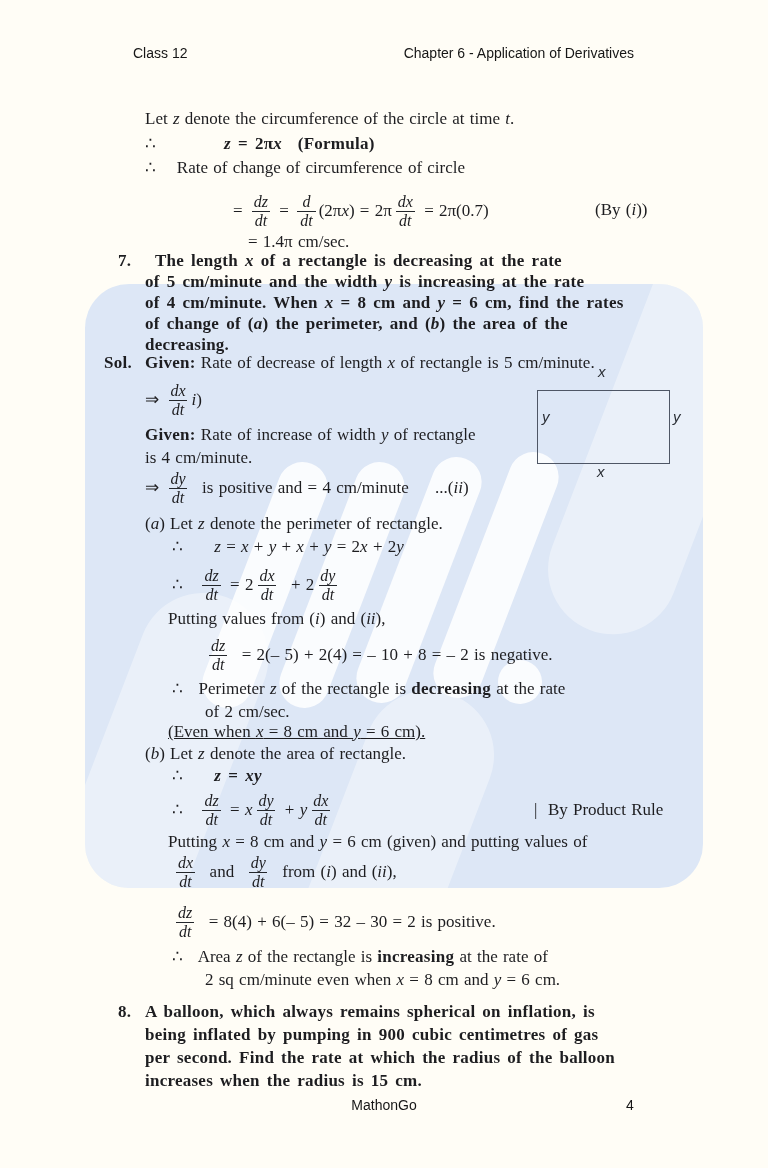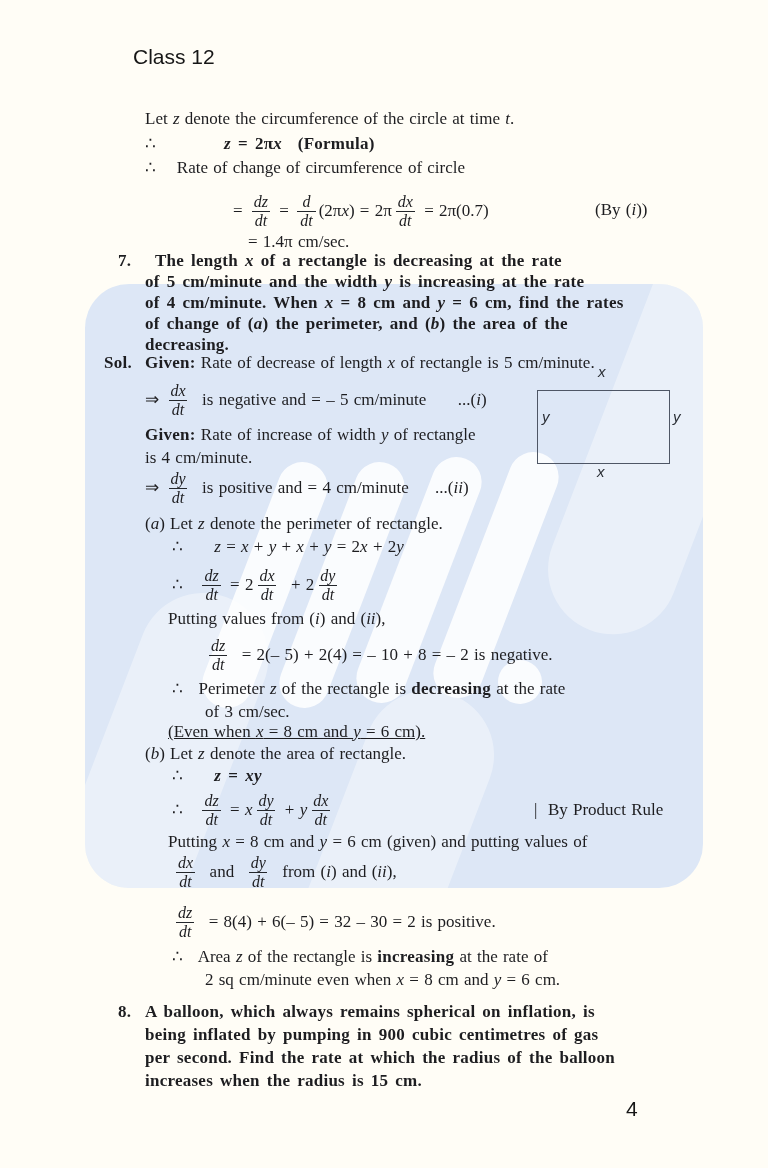--- a/index.html
+++ b/index.html
@@ -15,33 +15,34 @@
   .line{position:absolute;font-size:17px;line-height:22px;white-space:pre;word-spacing:1px;}
   .line .it{font-style:italic;}
   .line .bd{font-weight:bold;letter-spacing:.25px;word-spacing:2.5px;}
   .line .bi{font-weight:bold;font-style:italic;letter-spacing:.25px;}
   .line.fr{display:flex;align-items:center;height:46px;}
   .frac{display:inline-flex;flex-direction:column;align-items:center;font-style:italic;
         font-size:16px;line-height:1.1;margin:0 3px;}
   .frac .num{padding:0 3px;}
   .frac .den{border-top:1.4px solid #23262b;padding:0 3px;}
   
-  .hdr{position:absolute;font-family:"Liberation Sans",sans-serif;font-size:21px;color:#161616;white-space:pre;}
+  .hdr{position:absolute;font-family:"Liberation Sans",sans-serif;font-size:14px;color:#161616;white-space:pre;}
   
   .diagram-box{position:absolute;left:537px;top:390px;width:131px;height:72px;
                border:1.6px solid #4e5665;background:transparent;}
   .dlabel{position:absolute;font-family:"Liberation Sans",sans-serif;font-style:italic;
           font-size:15px;color:#2b2f36;}
 </style>
 </head>
 <body>
 
 <div class="page">
 
   <div class="hdr" style="left:133px;top:45px;">Class 12</div>
+  <div class="hdr" style="right:134px;top:45px;">Chapter 6 - Application of Derivatives</div>
 
   <div class="panel">
 
     <div class="wm faint" style="left:515px;top:-60px;width:130px;height:420px;"></div>
     <div class="wm faint" style="left:5px;top:300px;width:130px;height:400px;"></div>
     <div class="wm faint" style="left:245px;top:400px;width:130px;height:320px;"></div>
 
     <div class="wm" style="left:155px;top:171px;width:50px;height:260px;"></div>
     <div class="wm" style="left:232px;top:171px;width:50px;height:260px;"></div>
     <div class="wm" style="left:309px;top:166px;width:50px;height:260px;"></div>
@@ -63,43 +64,44 @@
       <div class="line" style="left: 595px; top: 199px;"><span>(By (</span><span class="it">i</span><span>))</span></div>
       <div class="line" style="left: 233px; top: 231px; margin-left: 15px;"><span>= 1.4π cm/sec.</span></div>
       <div class="line" style="left: 118px; top: 250px;"><span class="bd">7.</span></div>
       <div class="line" style="left: 145px; top: 250px; margin-left: 10px;"><span class="bd">The length </span><span class="bi">x</span><span class="bd"> of a rectangle is decreasing at the rate</span></div>
       <div class="line" style="left: 145px; top: 271px;"><span class="bd">of 5 cm/minute and the width </span><span class="bi">y</span><span class="bd"> is increasing at the rate</span></div>
       <div class="line" style="left: 145px; top: 292px;"><span class="bd">of 4 cm/minute. When </span><span class="bi">x</span><span class="bd"> = 8 cm and </span><span class="bi">y</span><span class="bd"> = 6 cm, find the rates</span></div>
       <div class="line" style="left: 145px; top: 313px;"><span class="bd">of change of (</span><span class="bi">a</span><span class="bd">) the perimeter, and (</span><span class="bi">b</span><span class="bd">) the area of the</span></div>
       <div class="line" style="left: 145px; top: 334px;"><span class="bd">decreasing.</span></div>
       <div class="line" style="left: 104px; top: 352px;"><span class="bd">Sol.</span></div>
       <div class="line" style="left: 145px; top: 352px;"><span class="bd">Given:</span><span> Rate of decrease of length </span><span class="it">x</span><span> of rectangle is 5 cm/minute.</span></div>
-      <div class="line fr" style="left: 145px; top: 377px;"><span>⇒ </span><span class="frac"><span class="num">dx</span><span class="den">dt</span></span><span>  is negative and = – 5 cm/minute      ...(</span><span class="it">i</span><span>)</span></div>
+      <div class="line fr" style="left: 145px; top: 377px;"><span>⇒ </span><span class="frac"><span class="num">dx</span><span class="den">dt</span></span><span class="it">i</span><span>)</span></div>
       <div class="line" style="left: 145px; top: 424px;"><span class="bd">Given:</span><span> Rate of increase of width </span><span class="it">y</span><span> of rectangle</span></div>
       <div class="line" style="left: 145px; top: 447px;"><span>is 4 cm/minute.</span></div>
       <div class="line fr" style="left: 145px; top: 465px;"><span>⇒ </span><span class="frac"><span class="num">dy</span><span class="den">dt</span></span><span>  is positive and = 4 cm/minute     ...(</span><span class="it">ii</span><span>)</span></div>
       <div class="line" style="left: 145px; top: 513px;"><span>(</span><span class="it">a</span><span>) Let </span><span class="it">z</span><span> denote the perimeter of rectangle.</span></div>
       <div class="line" style="left: 172px; top: 536px;"><span>∴      </span><span class="it">z</span><span> = </span><span class="it">x</span><span> + </span><span class="it">y</span><span> + </span><span class="it">x</span><span> + </span><span class="it">y</span><span> = 2</span><span class="it">x</span><span> + 2</span><span class="it">y</span></div>
       <div class="line fr" style="left: 172px; top: 562px;"><span>∴   </span><span class="frac"><span class="num">dz</span><span class="den">dt</span></span><span> = 2</span><span class="frac"><span class="num">dx</span><span class="den">dt</span></span><span>  + 2</span><span class="frac"><span class="num">dy</span><span class="den">dt</span></span></div>
       <div class="line" style="left: 168px; top: 608px;"><span>Putting values from (</span><span class="it">i</span><span>) and (</span><span class="it">ii</span><span>),</span></div>
       <div class="line fr" style="left: 205px; top: 632px;"><span class="frac"><span class="num">dz</span><span class="den">dt</span></span><span>  = 2(– 5) + 2(4) = – 10 + 8 = – 2 is negative.</span></div>
       <div class="line" style="left: 172px; top: 678px;"><span>∴   Perimeter </span><span class="it">z</span><span> of the rectangle is </span><span class="bd">decreasing</span><span> at the rate</span></div>
-      <div class="line" style="left: 205px; top: 701px;"><span>of 3 cm/sec.</span></div>
+      <div class="line" style="left: 205px; top: 701px;"><span>of 2 cm/sec.</span></div>
       <div class="line" style="left: 168px; top: 721px; text-decoration: underline;"><span>(Even when </span><span class="it">x</span><span> = 8 cm and </span><span class="it">y</span><span> = 6 cm).</span></div>
       <div class="line" style="left: 145px; top: 743px;"><span>(</span><span class="it">b</span><span>) Let </span><span class="it">z</span><span> denote the area of rectangle.</span></div>
       <div class="line" style="left: 172px; top: 765px;"><span>∴      </span><span class="bi">z</span><span class="bd"> = </span><span class="bi">xy</span></div>
       <div class="line fr" style="left: 172px; top: 787px;"><span>∴   </span><span class="frac"><span class="num">dz</span><span class="den">dt</span></span><span> = </span><span class="it">x</span><span class="frac"><span class="num">dy</span><span class="den">dt</span></span><span> + </span><span class="it">y</span><span class="frac"><span class="num">dx</span><span class="den">dt</span></span></div>
       <div class="line" style="left: 522px; top: 799px; margin-left: 12px;"><span>|  By Product Rule</span></div>
       <div class="line" style="left: 168px; top: 831px; text-align: center;"><span>Putting </span><span class="it">x</span><span> = 8 cm and </span><span class="it">y</span><span> = 6 cm (given) and putting values of</span></div>
       <div class="line fr" style="left: 172px; top: 849px;"><span class="frac"><span class="num">dx</span><span class="den">dt</span></span><span>  and  </span><span class="frac"><span class="num">dy</span><span class="den">dt</span></span><span>  from (</span><span class="it">i</span><span>) and (</span><span class="it">ii</span><span>),</span></div>
       <div class="line fr" style="left: 172px; top: 899px;"><span class="frac"><span class="num">dz</span><span class="den">dt</span></span><span>  = 8(4) + 6(– 5) = 32 – 30 = 2 is positive.</span></div>
       <div class="line" style="left: 172px; top: 946px;"><span>∴   Area </span><span class="it">z</span><span> of the rectangle is </span><span class="bd">increasing</span><span> at the rate of</span></div>
       <div class="line" style="left: 205px; top: 969px;"><span>2 sq cm/minute even when </span><span class="it">x</span><span> = 8 cm and </span><span class="it">y</span><span> = 6 cm.</span></div>
       <div class="line" style="left: 118px; top: 1001px;"><span class="bd">8.</span></div>
       <div class="line" style="left: 145px; top: 1001px;"><span class="bd">A balloon, which always remains spherical on inflation, is</span></div>
       <div class="line" style="left: 145px; top: 1024px;"><span class="bd">being inflated by pumping in 900 cubic centimetres of gas</span></div>
       <div class="line" style="left: 145px; top: 1047px; font-family: Liberation Serif, serif;"><span class="bd">per second. Find the rate at which the radius of the balloon</span></div>
       <div class="line" style="left: 145px; top: 1070px;"><span class="bd">increases when the radius is 15 cm.</span></div>
     </div>
 
+  <div class="hdr" style="left:0;right:0;top:1097px;text-align:center;">MathonGo</div>
   <div class="hdr" style="left:626px;top:1097px;">4</div>
 
 </div>
 
 </body></html>

